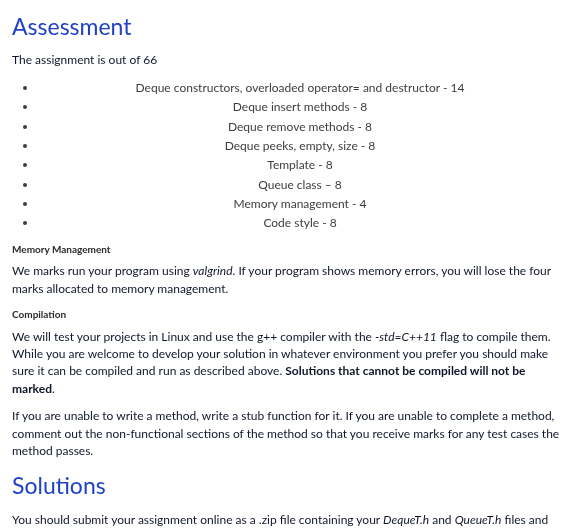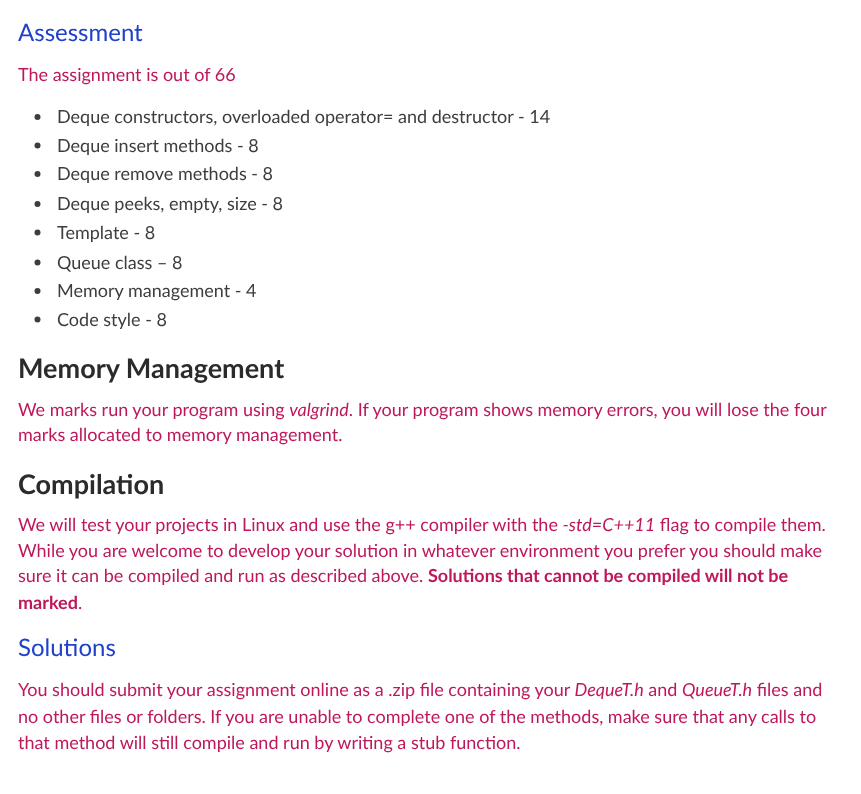--- a/index.html
+++ b/index.html
@@ -11,40 +11,41 @@
     color: #333333;
     font-size: 12px;
     line-height: 1.45;
   }
   .page {
     padding: 6px 12px 12px 12px;
   }
   h2.section {
     color: #2041c8;
     font-weight: 400;
-    font-size: 16px;
+    font-size: 23px;
     margin: 4px 0 8px 0;
   }
   p {
     margin: 6px 0 10px 0;
-    color: #be185d;
+    color: #0f172a;
   }
   ul {
     margin: 4px 0 10px 0;
     padding-left: 26px;
+    text-align: center;
   }
   li {
     margin: 2px 0;
     color: #3d3d3d;
   }
   .subhead {
     font-weight: 700;
     color: #2b2b2b;
     margin: 8px 0 6px 0;
-    font-size: 18px;
+    font-size: 10px;
   }
   i, .ital { font-style: italic; }
   b, .bold { font-weight: 700; }
 </style>
 </head>
 <body>
 
 <div class="page">
 
   <h2 class="section">Assessment</h2>
@@ -68,20 +69,21 @@
   <p>
     <span>We marks run your program using </span><i>valgrind</i><span>. If your program shows memory errors, you will lose the four marks allocated to memory management.</span>
   </p>
 
   <div class="subhead">Compilation</div>
 
   <p>
     <span>We will test your projects in Linux and use the g++ compiler with the </span><i>-std=C++11</i><span> flag to compile them. While you are welcome to develop your solution in whatever environment you prefer you should make sure it can be compiled and run as described above. </span><b>Solutions that cannot be compiled will not be marked</b><span>.</span>
   </p>
 
+  <p>If you are unable to write a method, write a stub function for it. If you are unable to complete a method, comment out the non-functional sections of the method so that you receive marks for any test cases the method passes.</p>
 
   <h2 class="section">Solutions</h2>
 
   <p>
     <span>You should submit your assignment online as a .zip file containing your </span><i>DequeT.h</i><span> and </span><i>QueueT.h</i><span> files and no other files or folders. If you are unable to complete one of the methods, make sure that any calls to that method will still compile and run by writing a stub function.</span>
   </p>
 
 </div>
 
 </body></html>

